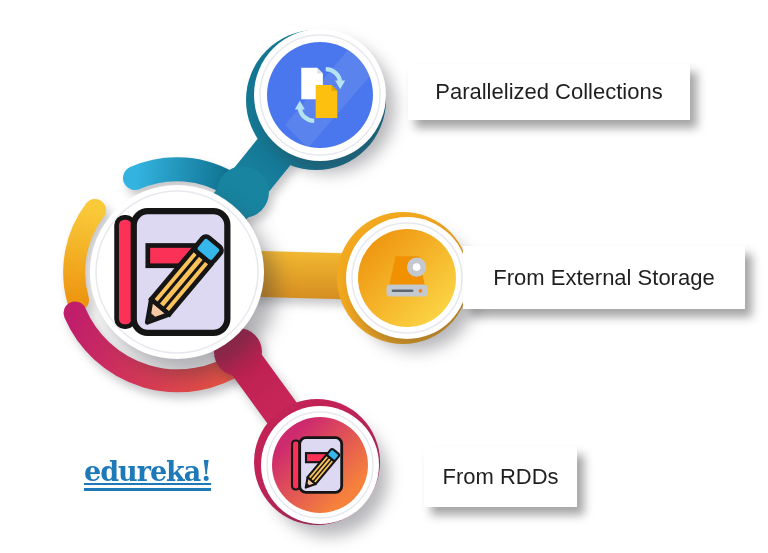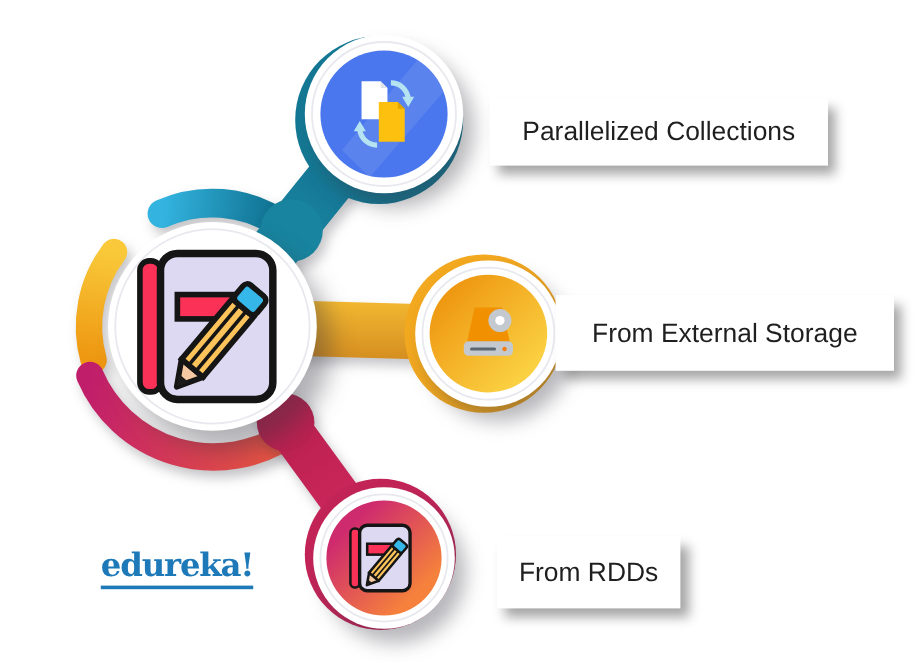--- a/index.html
+++ b/index.html
@@ -6,26 +6,26 @@
   .stage{position:relative;width:768px;height:553px;overflow:hidden;
          font-family:"Liberation Sans",sans-serif;background:#ffffff;}
   .stage svg{position:absolute;left:0;top:0;}
   .sh-hub{filter:drop-shadow(12px 16px 10px rgba(50,50,60,.38));}
   .sh-node{filter:drop-shadow(9px 12px 8px rgba(50,50,60,.35));}
   .sh-soft{filter:drop-shadow(4px 6px 5px rgba(50,50,60,.28));}
   .label-box{position:absolute;background:var(--label_bg);display:flex;
              align-items:center;justify-content:center;font-size:22px;
              color:var(--label_text);box-shadow:7px 8px 9px rgba(30,30,30,.40);
              white-space:nowrap;}
-  .label-parallelized{left:408px;top:82px;width:282px;height:56px;align-items:center;}
+  .label-parallelized{left:408px;top:64px;width:282px;height:56px;align-items:center;}
   .label-storage{left:463px;top:246px;width:282px;height:63px;}
-  .label-rdds{left:414px;top:447px;width:153px;height:60px;text-align:right;}
+  .label-rdds{left:424px;top:447px;width:153px;height:60px;text-align:right;}
   .logo{position:absolute;left:84px;top:458px;color:var(--logo_blue);
         font-family:"DejaVu Serif",serif;font-weight:bold;font-size:27px;
-        letter-spacing:-1px;line-height:1;}
+        letter-spacing:-1px;line-height:1;text-decoration:underline;}
   .logo-bar{height:3px;background:var(--logo_blue);margin-top:3px;width:100%;}
 </style>
 </head>
 <body>
 
 <div class="stage">
 
   <svg width="768" height="553" viewBox="0 0 768 553">
     <defs>
       <linearGradient id="gArcTeal" gradientUnits="userSpaceOnUse" x1="135" y1="178" x2="233" y2="186">

